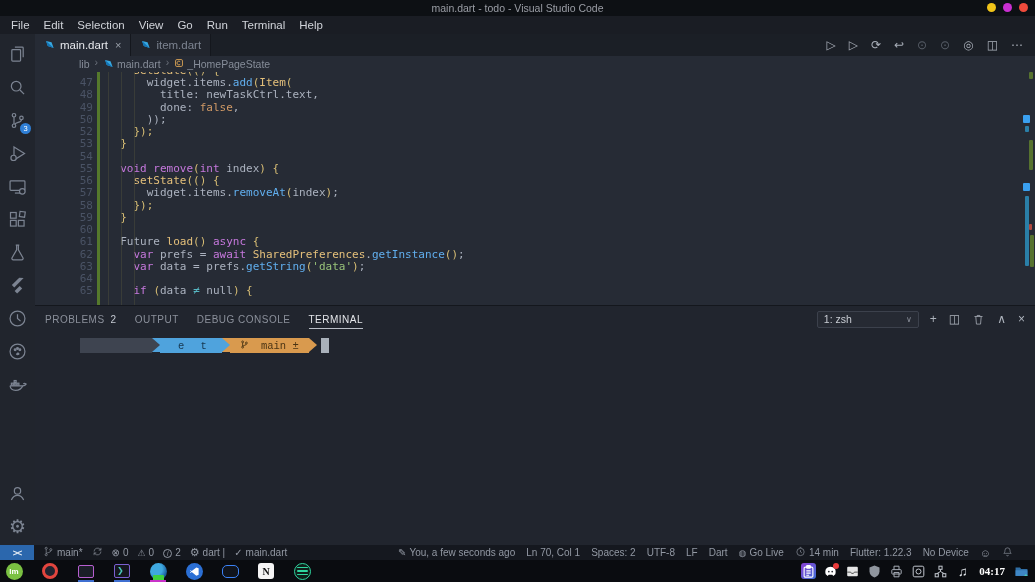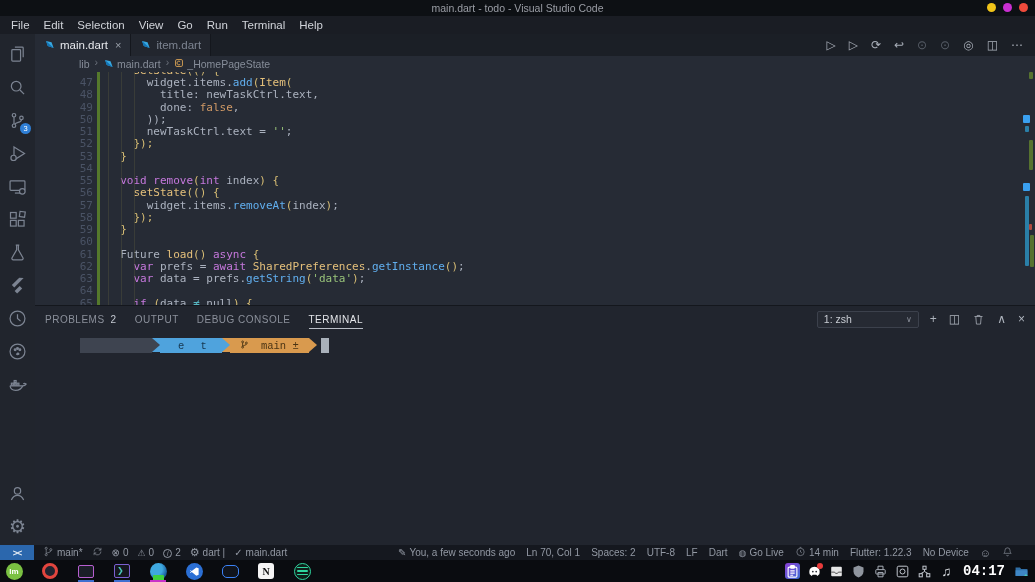--- a/index.html
+++ b/index.html
@@ -72,21 +72,21 @@
   .sb-item svg{width:11px;height:11px;}
   .info-circle{width:9px;height:9px;border:1px solid #9298a3;border-radius:50%;font-size:6.5px;line-height:8px;text-align:center;display:inline-block;font-style:italic;}
   
   .taskbar{height:22px;background:#0a0c10;display:flex;align-items:center;padding:0 5px;}
   .tb-apps{display:flex;gap:18px;align-items:center;}
   .app{width:18px;height:18px;position:relative;display:flex;align-items:center;justify-content:center;flex:none;}
   .app .ind{position:absolute;bottom:-2px;left:1px;right:1px;height:2px;}
   .tb-tray{margin-left:auto;display:flex;gap:5px;align-items:center;}
   .tray-ico{width:17px;height:17px;display:flex;align-items:center;justify-content:center;position:relative;}
   .tray-ico svg{width:15px;height:15px;}
-  .clock{color:#fff;font-size:14px;font-weight:bold;margin:0 3px;font-family:Liberation Mono, monospace;}
+  .clock{color:#fff;font-size:11px;font-weight:bold;margin:0 3px;font-family:Liberation Serif, serif;}
   
   .ic-mint{width:17px;height:17px;border-radius:50%;background:#7ac142;color:#fff;font-size:8px;font-weight:bold;display:flex;align-items:center;justify-content:center;}
   .ic-browser{width:16px;height:16px;border-radius:50%;border:3px solid #e2453e;background:#202430;}
   .ic-files{width:16px;height:13px;border:1.5px solid #b75fd0;border-radius:2px;background:#1b1e28;}
   .ic-term{width:16px;height:14px;border:1.5px solid #7a5fd0;border-radius:2px;background:#14161e;color:#49c7b8;font-size:8px;line-height:11px;padding-left:2px;}
   .ic-go{width:17px;height:17px;border-radius:50%;background:radial-gradient(circle at 35% 35%,#3fa9e0 0 40%,#1b5fa0 70%,#123c66);position:relative;}
   .ic-go .badge{position:absolute;bottom:-1px;left:3px;width:11px;height:6px;background:#3fd13f;border-radius:1px;}
   .ic-vscode{width:17px;height:17px;border-radius:50%;background:#2b6fd4;display:flex;align-items:center;justify-content:center;}
   .ic-ctrl{width:17px;height:13px;border:1.5px solid #3b82f6;border-radius:5px;background:#10141c;}
   .ic-notion{width:16px;height:16px;background:#f5f5f5;border-radius:3px;color:#111;font-size:10px;font-weight:bold;font-family:"Liberation Serif",serif;display:flex;align-items:center;justify-content:center;}
@@ -278,21 +278,20 @@
         <div class="guide" style="left:99px;"></div>
         <div class="gitbar"></div>
         <div id="code">
             <div class="clip-top">
               <div class="code-line"><span class="lnum"></span><span class="tok-plain">    </span><span class="tok-type">setState</span><span class="tok-gold">(() {</span></div>
             </div>
             <div class="code-line"><span class="lnum">47</span><span class="tok-plain">      widget.items.</span><span class="tok-fn">add</span><span class="tok-gold">(</span><span class="tok-type">Item</span><span class="tok-gold">(</span></div>
             <div class="code-line"><span class="lnum">48</span><span class="tok-plain">        title: newTaskCtrl.text,</span></div>
             <div class="code-line"><span class="lnum">49</span><span class="tok-plain">        done: </span><span class="tok-num">false</span><span class="tok-plain">,</span></div>
             <div class="code-line"><span class="lnum">50</span><span class="tok-plain">      ));</span></div>
-            <div class="code-line"><span class="lnum">51</span><span class="tok-plain">      newTaskCtrl.text = </span><span class="tok-str">''</span><span class="tok-plain">;</span></div>
             <div class="code-line"><span class="lnum">52</span><span class="tok-plain">    </span><span class="tok-gold">});</span></div>
             <div class="code-line"><span class="lnum">53</span><span class="tok-gold">  }</span></div>
             <div class="code-line"><span class="lnum">54</span></div>
             <div class="code-line"><span class="lnum">55</span><span class="tok-plain">  </span><span class="tok-kw">void remove</span><span class="tok-gold">(</span><span class="tok-kw">int</span><span class="tok-plain"> index</span><span class="tok-gold">) {</span></div>
             <div class="code-line"><span class="lnum">56</span><span class="tok-plain">    </span><span class="tok-type">setState</span><span class="tok-gold">(() {</span></div>
             <div class="code-line"><span class="lnum">57</span><span class="tok-plain">      widget.items.</span><span class="tok-fn">removeAt</span><span class="tok-gold">(</span><span class="tok-plain">index</span><span class="tok-gold">)</span><span class="tok-plain">;</span></div>
             <div class="code-line"><span class="lnum">58</span><span class="tok-plain">    </span><span class="tok-gold">});</span></div>
             <div class="code-line"><span class="lnum">59</span><span class="tok-gold">  }</span></div>
             <div class="code-line"><span class="lnum">60</span></div>
             <div class="code-line"><span class="lnum">61</span><span class="tok-plain">  Future </span><span class="tok-type">load</span><span class="tok-gold">()</span><span class="tok-kw"> async</span><span class="tok-gold"> {</span></div>

